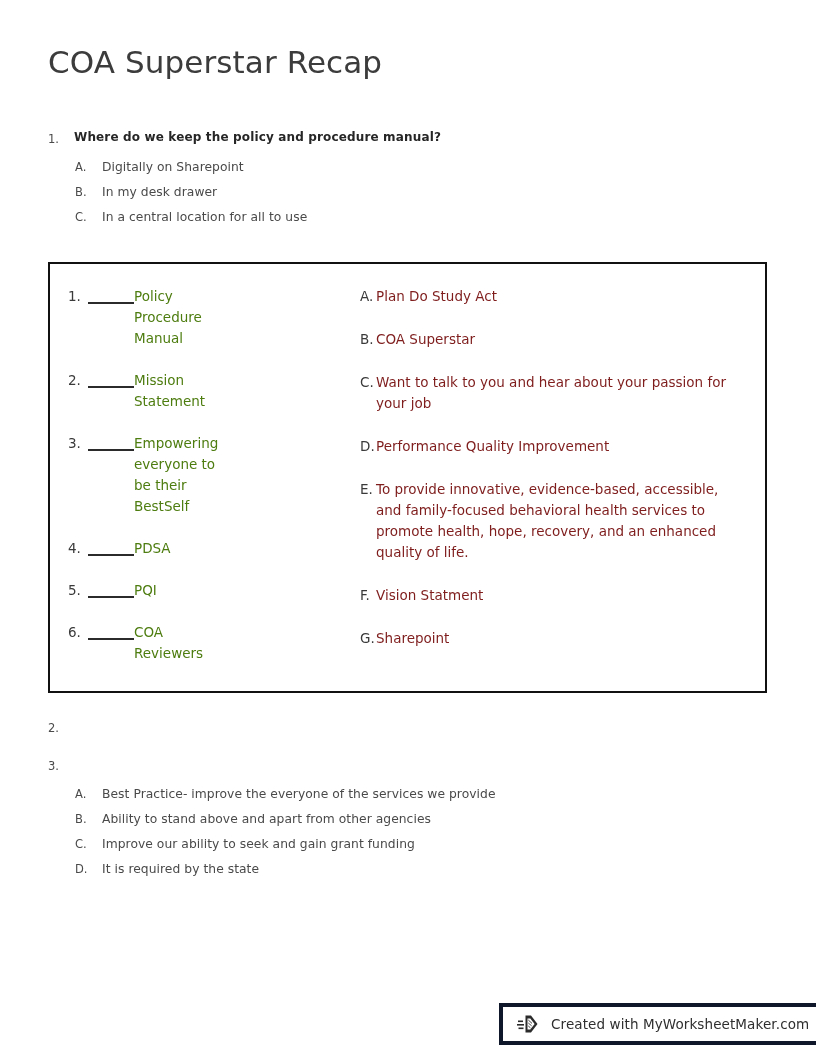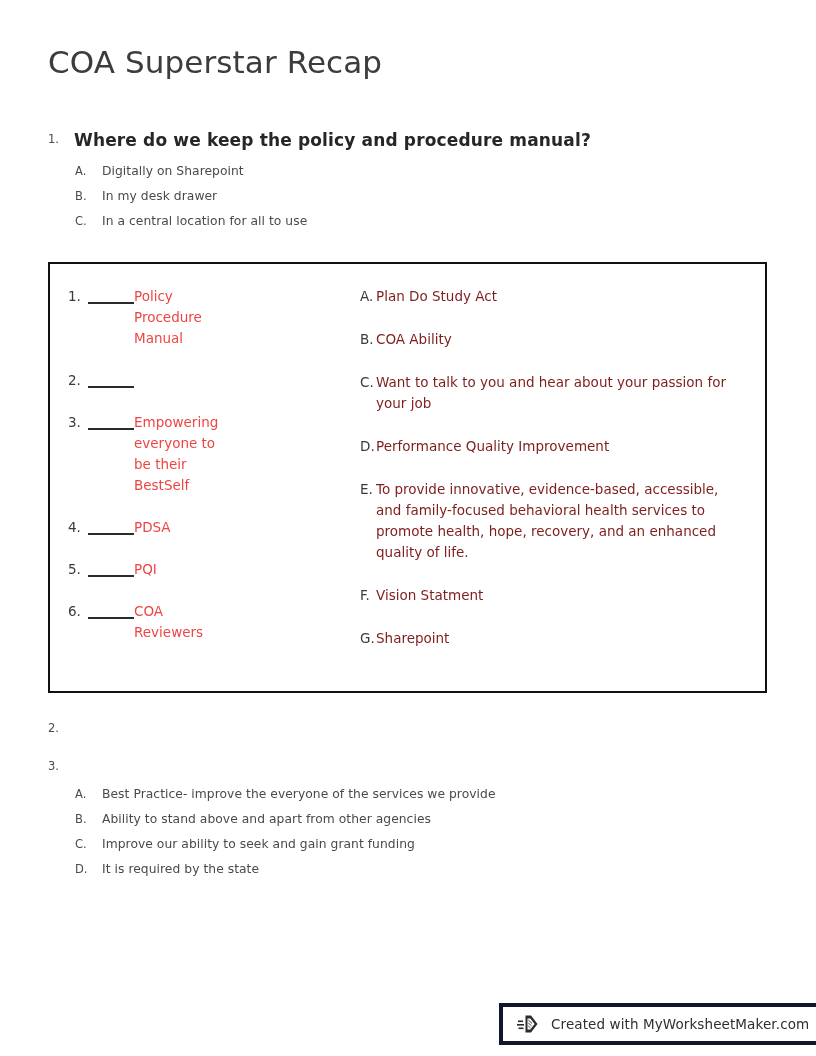--- a/index.html
+++ b/index.html
@@ -46,21 +46,21 @@
     align-items: flex-start;
   }
   .q-num {
     width: 26px;
     flex: 0 0 26px;
     font-size: 11.5px;
     color: #4a4a4a;
     padding-top: 2px;
   }
   .q-text {
-    font-size: 17px;
+    font-size: 12px;
     font-weight: bold;
     color: #262626;
     letter-spacing: 0.15px;
   }
 
   .opts { margin-top: 14px; }
   .opt-row {
     display: flex;
     align-items: flex-start;
     margin-bottom: 11px;
@@ -128,21 +128,21 @@
   .m-blank::after {
     content: "";
     position: absolute;
     left: 2px;
     right: 0;
     bottom: 3px;
     border-bottom: 2px solid #2b2b2b;
   }
   .m-label {
     font-size: 13.5px;
-    color: #ef4444;
+    color: #4d7c0f;
     line-height: 21px;
     width: 96px;
     word-wrap: break-word;
   }
 
   .r-item {
     display: flex;
     align-items: flex-start;
     margin-bottom: 22px;
   }
@@ -226,20 +226,21 @@
     <div class="match-inner">
       <div class="col-left" id="match-left">
           <div class="m-item">
             <span class="m-num">1.</span>
             <span class="m-blank"></span>
             <span class="m-label">Policy Procedure Manual</span>
           </div>
           <div class="m-item">
             <span class="m-num">2.</span>
             <span class="m-blank"></span>
+            <span class="m-label">Mission Statement</span>
           </div>
           <div class="m-item">
             <span class="m-num">3.</span>
             <span class="m-blank"></span>
             <span class="m-label">Empowering everyone to be their BestSelf</span>
           </div>
           <div class="m-item">
             <span class="m-num">4.</span>
             <span class="m-blank"></span>
             <span class="m-label">PDSA</span>
@@ -255,21 +256,21 @@
             <span class="m-label">COA Reviewers</span>
           </div>
         </div>
       <div class="col-right" id="match-right">
           <div class="r-item">
             <span class="r-letter">A.</span>
             <span class="r-text">Plan Do Study Act</span>
           </div>
           <div class="r-item">
             <span class="r-letter">B.</span>
-            <span class="r-text">COA Ability</span>
+            <span class="r-text">COA Superstar</span>
           </div>
           <div class="r-item">
             <span class="r-letter">C.</span>
             <span class="r-text">Want to talk to you and hear about your passion for your job</span>
           </div>
           <div class="r-item">
             <span class="r-letter">D.</span>
             <span class="r-text">Performance Quality Improvement</span>
           </div>
           <div class="r-item">

